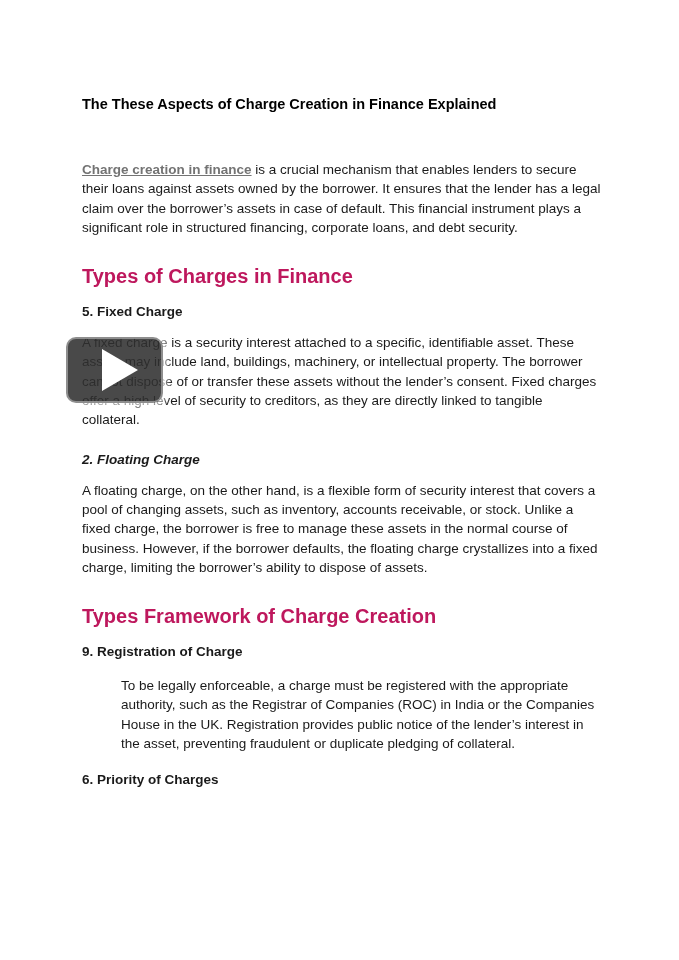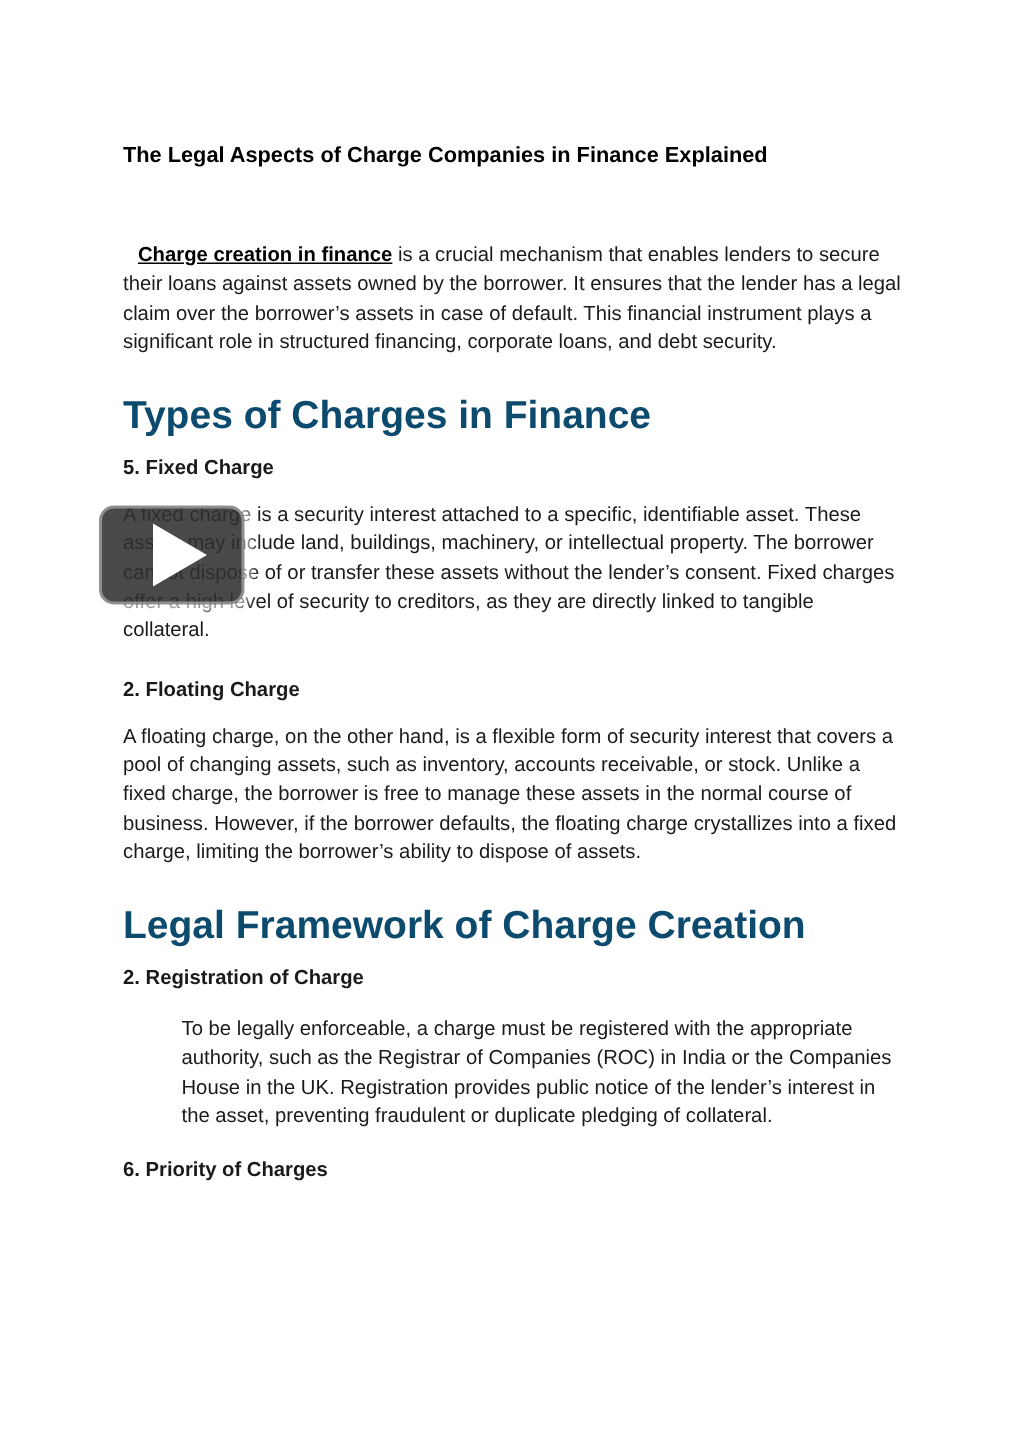--- a/index.html
+++ b/index.html
@@ -15,49 +15,48 @@
   .inner { padding: 94px 78px 0 82px; }
 
   h1.doc-title {
     font-size: 14.5px;
     line-height: 20px;
     font-weight: bold;
     color: #000000;
     margin: 0 0 46px 0;
   }
   h2.section-heading {
-    font-size: 26px;
+    font-size: 20px;
     line-height: 22px;
     font-weight: bold;
-    color: #0c4a6e;
+    color: #be185d;
     margin: 28px 0 0 0;
   }
   h3.sub-heading {
     font-size: 13.5px;
     line-height: 17px;
     font-weight: bold;
     color: #1a1a1a;
     margin: 16px 0 0 0;
   }
-  h3.mt21 { margin-top: 21px; }
+  h3.mt21 { margin-top: 21px; font-style: italic; }
   h3.mt18 { margin-top: 18px; }
   p.body {
     font-size: 13.5px;
     line-height: 19.3px;
     margin: 13px 0 0 0;
     color: #1a1a1a;
   }
   p.mt16 { margin-top: 16px; margin-left: 39px; }
   p.intro { margin: 0; }
   a.doclink {
-    color: #000000;
+    color: #737373;
     font-weight: bold;
     text-decoration: underline;
     cursor: pointer;
-    margin-left: 10px;
   }
   strong { font-weight: normal; }
 
   .play-btn {
     position: absolute;
     left: 66px;
     top: 337px;
     width: 97px;
     height: 66px;
     box-sizing: border-box;
@@ -78,37 +77,37 @@
     border-bottom: 21px solid transparent;
     margin-left: 10px;
   }
 </style>
 </head>
 <body>
 
 <div class="page">
   <div class="inner">
 
-    <h1 class="doc-title">The Legal Aspects of Charge Companies in Finance Explained</h1>
+    <h1 class="doc-title">The These Aspects of Charge Creation in Finance Explained</h1>
 
     <p class="body intro"><a class="doclink">Charge creation in finance</a><span> is a crucial mechanism that enables lenders to secure their loans against assets owned by the borrower. It ensures that the lender has a legal claim over the borrower’s assets in case of default. This financial instrument plays a significant role in structured financing, corporate loans, and debt security.</span></p>
 
     <h2 class="section-heading">Types of Charges in Finance</h2>
 
     <h3 class="sub-heading">5. Fixed Charge</h3>
 
     <p class="body"><span>A </span><strong>fixed charge</strong><span> is a security interest attached to a specific, identifiable asset. These assets may include land, buildings, machinery, or intellectual property. The borrower cannot dispose of or transfer these assets without the lender’s consent. Fixed charges offer a high level of security to creditors, as they are directly linked to tangible collateral.</span></p>
 
     <h3 class="sub-heading mt21">2. Floating Charge</h3>
 
     <p class="body"><span>A </span><strong>floating charge</strong><span>, on the other hand, is a flexible form of security interest that covers a pool of changing assets, such as inventory, accounts receivable, or stock. Unlike a fixed charge, the borrower is free to manage these assets in the normal course of business. However, if the borrower defaults, the floating charge crystallizes into a fixed charge, limiting the borrower’s ability to dispose of assets.</span></p>
 
-    <h2 class="section-heading">Legal Framework of Charge Creation</h2>
+    <h2 class="section-heading">Types Framework of Charge Creation</h2>
 
-    <h3 class="sub-heading">2. Registration of Charge</h3>
+    <h3 class="sub-heading">9. Registration of Charge</h3>
 
     <p class="body mt16"><span>To be legally enforceable, a charge must be </span><strong>registered with the appropriate authority</strong><span>, such as the Registrar of Companies (ROC) in India or the Companies House in the UK. Registration provides public notice of the lender’s interest in the asset, preventing fraudulent or duplicate pledging of collateral.</span></p>
 
     <h3 class="sub-heading mt18">6. Priority of Charges</h3>
 
   </div>
 
   <div class="play-btn">
     <div class="play-tri"></div>
   </div>

